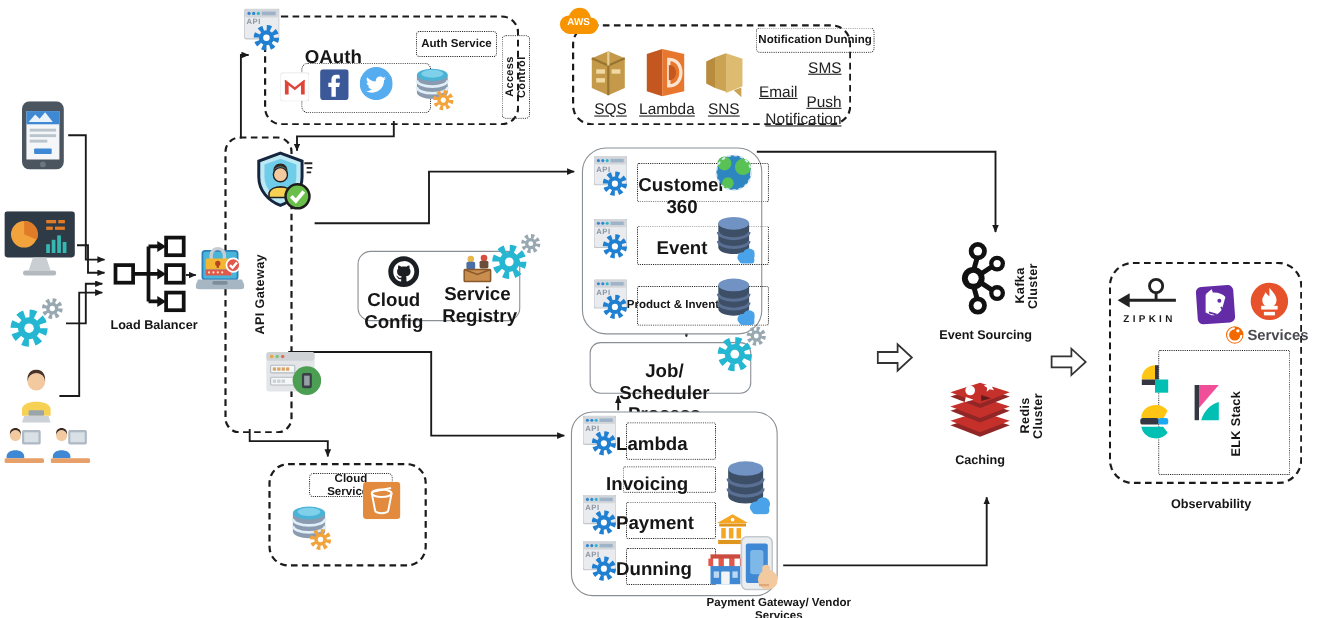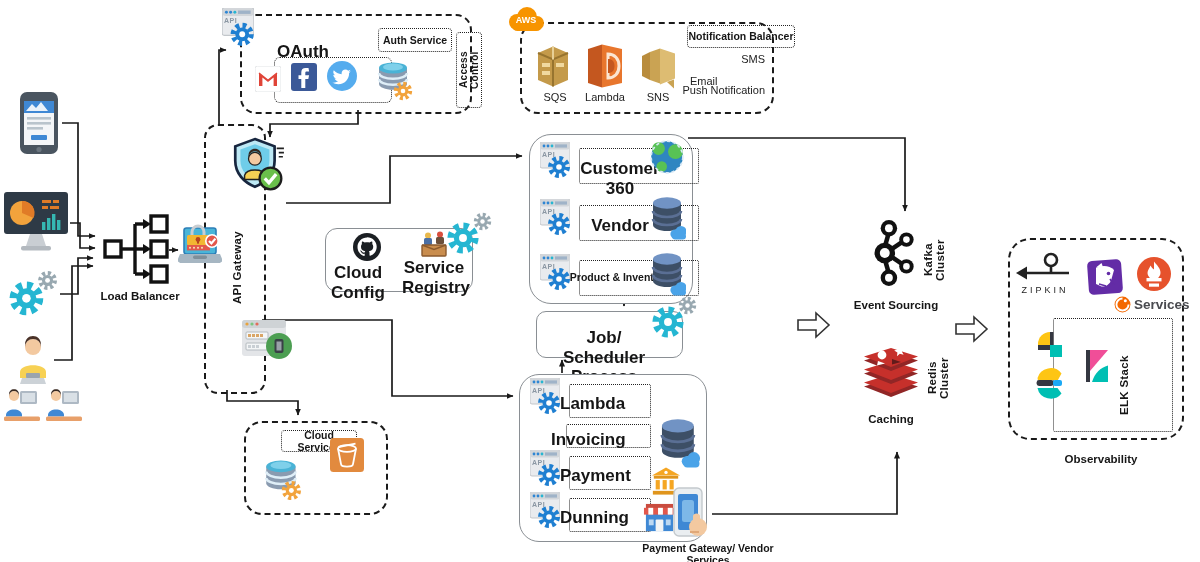--- a/index.html
+++ b/index.html
@@ -4,26 +4,26 @@
 <style>
   html,body{margin:0;padding:0;background:#fff;}
   #canvas{position:relative;width:1200px;height:562px;background:#fff;overflow:hidden;
           font-family:"Liberation Sans",sans-serif;color:#111;}
   .abs{position:absolute;}
   svg.ic{position:absolute;overflow:visible;}
   .box-dashed{position:absolute;border:2px dashed #1a1a1a;border-radius:16px;}
   .box-solid{position:absolute;border:1.6px solid #8a8f94;border-radius:12px;background:#fff;}
   .dotted{position:absolute;border:1.6px dotted #222;border-radius:4px;margin-left:25px;}
   .lbl{position:absolute;font-weight:700;font-size:17px;line-height:1.15;text-align:center;color:#161616;}
-  .lbl-reg{position:absolute;font-weight:400;font-size:11px;text-align:center;color:#222;}
+  .lbl-reg{position:absolute;font-weight:400;font-size:14px;text-align:center;color:#222;text-decoration:underline;}
   .vlbl{position:absolute;font-weight:700;font-size:11.5px;color:#161616;
         writing-mode:vertical-rl;transform:rotate(180deg);text-align:center;letter-spacing:.3px;}
   .center{display:flex;align-items:center;justify-content:center;}
   .api-txt{position:absolute;left:2px;top:9px;font-size:7px;font-weight:700;color:#8b97a3;letter-spacing:.5px;}
-  .zipkin-txt{letter-spacing:3px;font-size:9px;font-weight:400;color:#1c1c1c;}
+  .zipkin-txt{letter-spacing:3px;font-size:9px;font-weight:700;color:#1c1c1c;}
   .grafana-txt{font-size:13.5px;font-weight:600;color:#4a4b50;}
   #connectors{position:absolute;left:0;top:0;z-index:0;}
   .icwrap{position:absolute;}
 </style>
 </head>
 <body>
 
 <div id="canvas">
 
 <svg id="connectors" width="1200" height="562">
@@ -464,21 +464,21 @@
 </div>
 
 <div class="box-dashed" style="left:520px;top:22px;width:250px;height:88px;border-radius:18px"></div>
 <div class="icwrap" style="left:505px;top:6px;width:42px;height:28px">
   <svg class="ic" style="left:0;top:0" width="42" height="28">
         <use href="#aws-cloud"></use>
       </svg>
   <span style="position:absolute;left:0;top:9px;width:42px;text-align:center;font-size:9px;font-weight:700;color:#fff">AWS</span>
 </div>
 <div class="dotted center" style="left:662px;top:25px;width:106px;height:21px">
-  <span class="lbl" style="position:static;font-size:10.5px">Notification Balancer</span>
+  <span class="lbl" style="position:static;font-size:10.5px">Notification Dunning</span>
 </div>
 <svg class="ic" style="left:534px;top:44px" width="38" height="44">
       <use href="#sqs"></use>
     </svg>
 <svg class="ic" style="left:584px;top:42px" width="42" height="48">
       <use href="#lambda"></use>
     </svg>
 <svg class="ic" style="left:638px;top:47px" width="40" height="42">
       <use href="#sns"></use>
     </svg>
@@ -516,21 +516,21 @@
       <use href="#globe"></use>
     </svg>
 
 <div class="dotted" style="left:554px;top:205px;width:118px;height:34px;border-radius:2px"></div>
 <div class="icwrap" style="left:540px;top:199px;width:30px;height:40px">
   <svg class="ic" style="left:0;top:0" width="30" height="38">
         <use href="#api-window"></use>
       </svg>
   <span class="api-txt">API</span>
 </div>
-<div class="lbl" style="left:572px;top:216px;width:96px">Vendor</div>
+<div class="lbl" style="left:572px;top:216px;width:96px">Event</div>
 <svg class="ic" style="left:650px;top:196px" width="36" height="44">
       <use href="#db-cloud"></use>
     </svg>
 
 <div class="dotted" style="left:554px;top:260px;width:118px;height:34px;border-radius:2px"></div>
 <div class="icwrap" style="left:540px;top:254px;width:30px;height:40px">
   <svg class="ic" style="left:0;top:0" width="30" height="38">
         <use href="#api-window"></use>
       </svg>
   <span class="api-txt">API</span>

